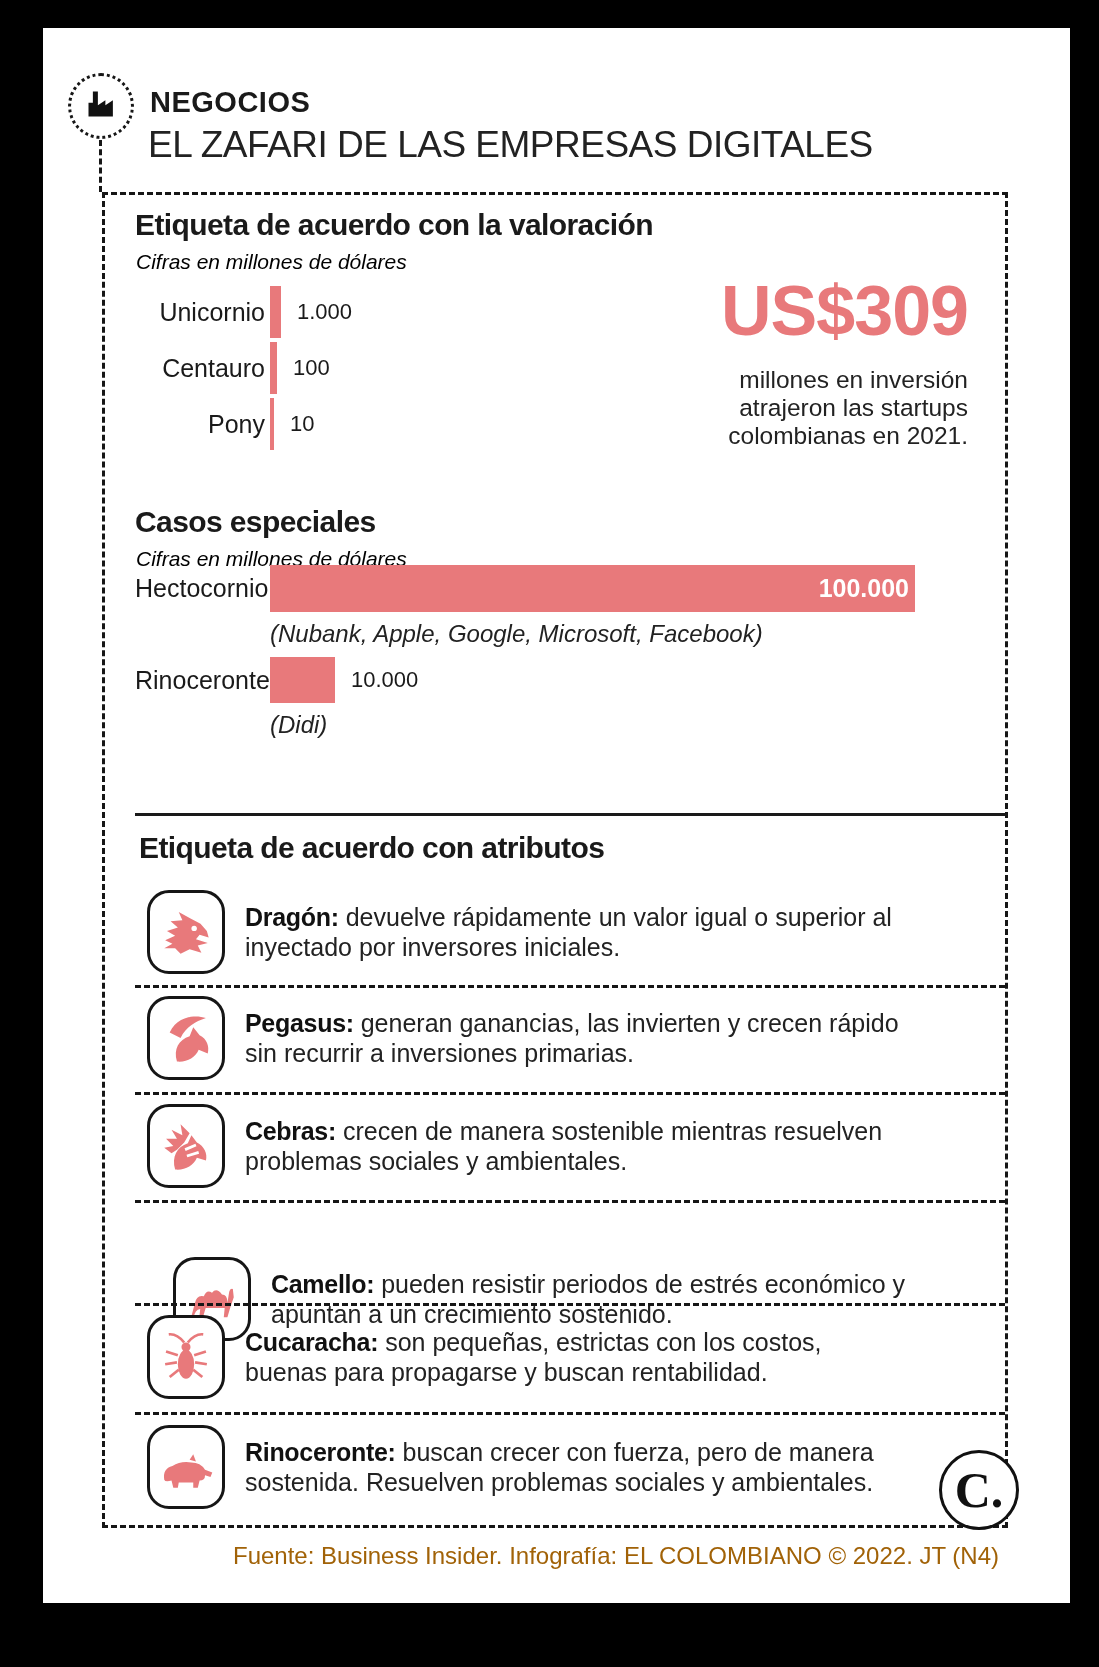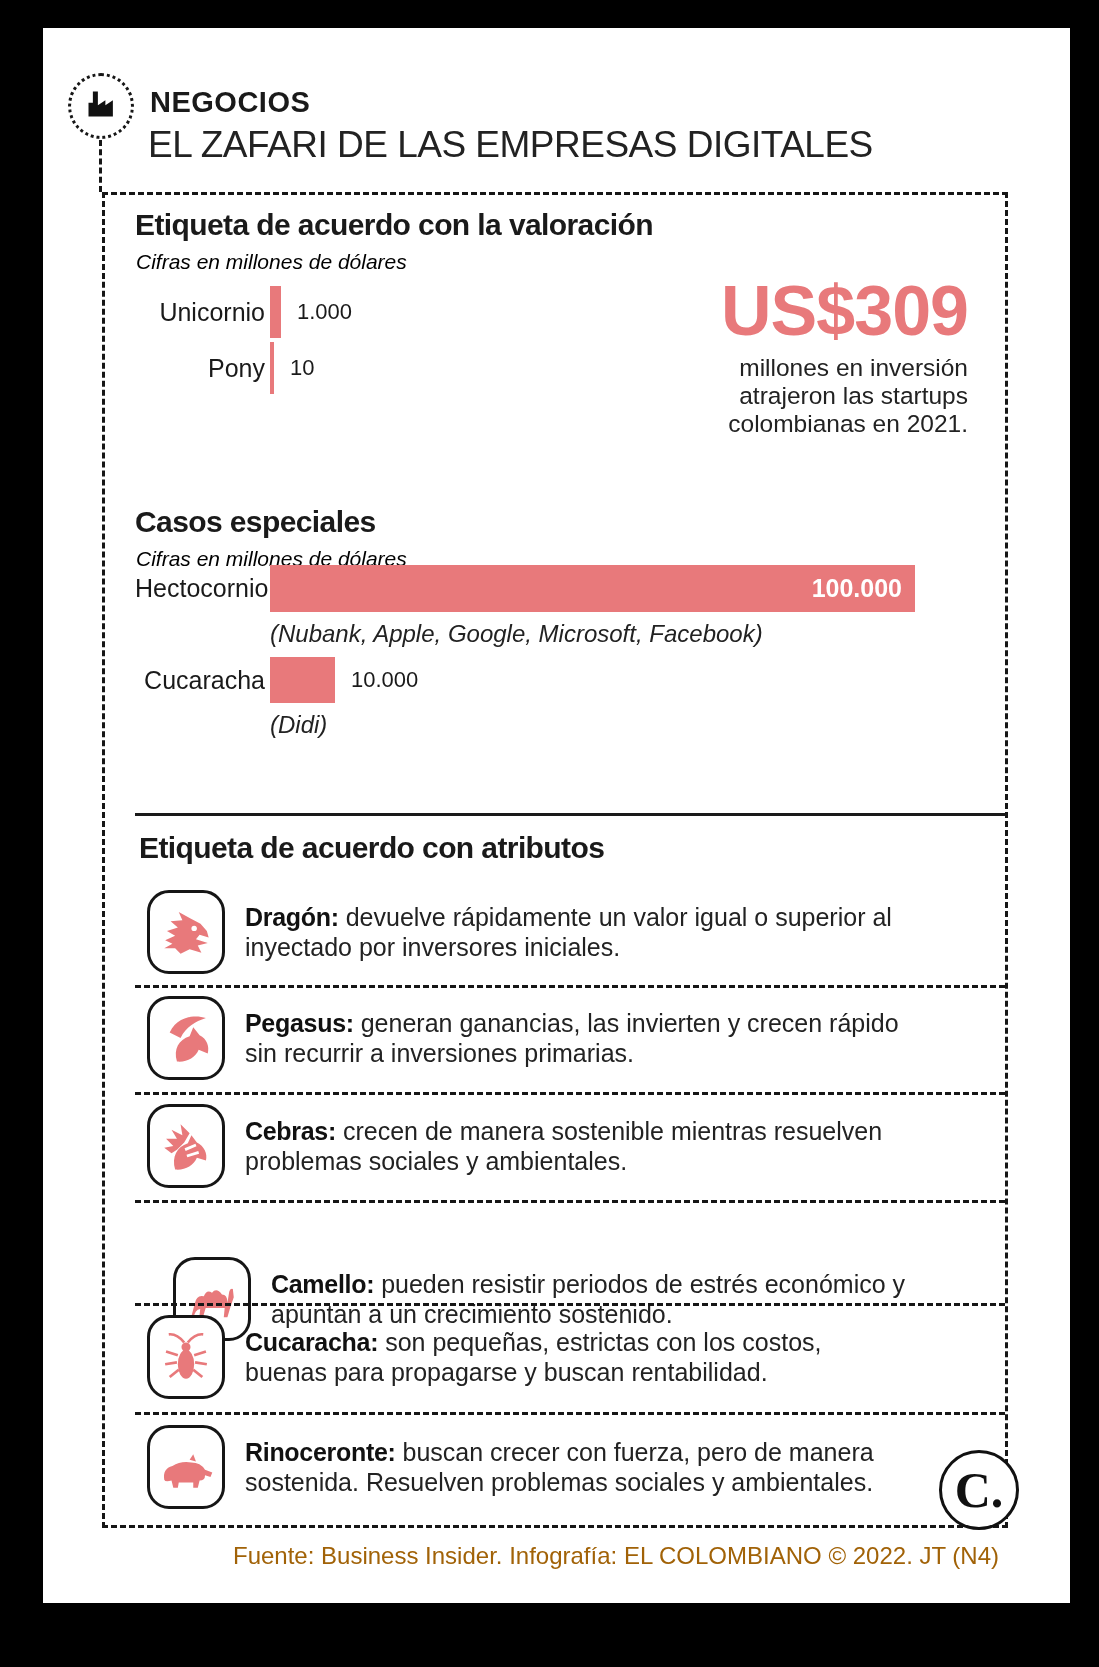--- a/index.html
+++ b/index.html
@@ -16,24 +16,24 @@
   .dotbox{border:3px dashed #161616;box-sizing:border-box;}
   .circle-icon{border:3px dotted #161616;border-radius:50%;width:66px;height:66px;
     display:flex;align-items:center;justify-content:center;box-sizing:border-box;background:#fff;}
   .vdash{border-left:3px dashed #161616;width:0;}
   .val-row{display:flex;align-items:center;height:56px;}
   .val-label{width:130px;text-align:right;font-size:25px;margin-right:5px;flex:none;}
   .tick{height:52px;background:#e8797b;flex:none;}
   .val-value{margin-left:16px;font-size:22px;}
   .callout{text-align:right;width:400px;}
   .callout-big{color:#e8797b;font-weight:bold;font-size:70px;line-height:1;letter-spacing:-1px;}
-  .callout-sub{font-size:24.5px;line-height:28px;margin-top:8px;color:#222;}
+  .callout-sub{font-size:24.5px;line-height:28px;margin-top:20px;color:#222;}
   .hbar-row{display:flex;align-items:center;}
   .hbar{height:47px;background:#e8797b;display:flex;align-items:center;justify-content:flex-end;flex:none;}
-  .hbar-val{color:#fff;font-weight:bold;font-size:25px;padding-right:13px;}
+  .hbar-val{color:#fff;font-weight:bold;font-size:25px;padding-right:6px;}
   .annot{font-style:italic;font-size:24px;color:#222;}
   .divider{border-top:3px solid #1a1a1a;height:0;}
   .attr-row{display:flex;align-items:center;}
   .attr-icon{width:78px;height:84px;border:3px solid #161616;border-radius:22px;box-sizing:border-box;
     display:flex;align-items:center;justify-content:center;flex:none;background:#fff;}
   .attr-text{margin-left:20px;width:655px;font-size:25px;line-height:30px;color:#222;}
   .attr-text b{color:#111;letter-spacing:-.3px;}
   .sep{border-top:3px dashed #161616;height:0;}
   .clogo{width:80px;height:80px;border-radius:50%;border:3px solid #111;background:#fff;box-sizing:border-box;
     display:flex;align-items:center;justify-content:center;
@@ -61,20 +61,25 @@
   <div class="abs sec-h" style="left:92px;top:180px;">Etiqueta de acuerdo con la valoración</div>
   <div class="abs sub" style="left:93px;top:222px;">Cifras en millones de dólares</div>
 
   <div class="abs" style="left:92px;top:256px;">
     <div class="val-row">
       <div class="val-label">Unicornio</div>
       <div class="tick" style="width: 11px;"></div>
       <div class="val-value">1.000</div>
     </div>
     <div class="val-row">
+      <div class="val-label">Centauro</div>
+      <div class="tick" style="width: 7px;"></div>
+      <div class="val-value">100</div>
+    </div>
+    <div class="val-row">
       <div class="val-label">Pony</div>
       <div class="tick" style="width: 4px;"></div>
       <div class="val-value">10</div>
     </div>
   </div>
 
   <div class="abs callout" style="right:102px;top:248px;">
     <div class="callout-big">US$309</div>
     <div class="callout-sub">
       <div>millones en inversión</div>
@@ -88,21 +93,21 @@
 
   <div class="abs hbar-row" style="left:92px;top:537px;">
     <div class="val-label">Hectocornio</div>
     <div class="hbar" style="width: 645px;">
       <span class="hbar-val">100.000</span>
     </div>
   </div>
   <div class="abs annot" style="left:227px;top:592px;">(Nubank, Apple, Google, Microsoft, Facebook)</div>
 
   <div class="abs hbar-row" style="left:92px;top:629px;">
-    <div class="val-label">Cucaracha</div>
+    <div class="val-label">Rinoceronte</div>
     <div class="hbar" style="height: 46px; width: 65px;"></div>
     <span class="val-value">10.000</span>
   </div>
   <div class="abs annot" style="left:227px;top:683px;">(Didi)</div>
 
   <div class="abs divider" style="left:92px;top:785px;width:872px;"></div>
 
   <div class="abs sec-h" style="left:96px;top:803px;">Etiqueta de acuerdo con atributos</div>
 
   <div class="abs attr-row" style="left:104px;top:862px;height:84px;">

